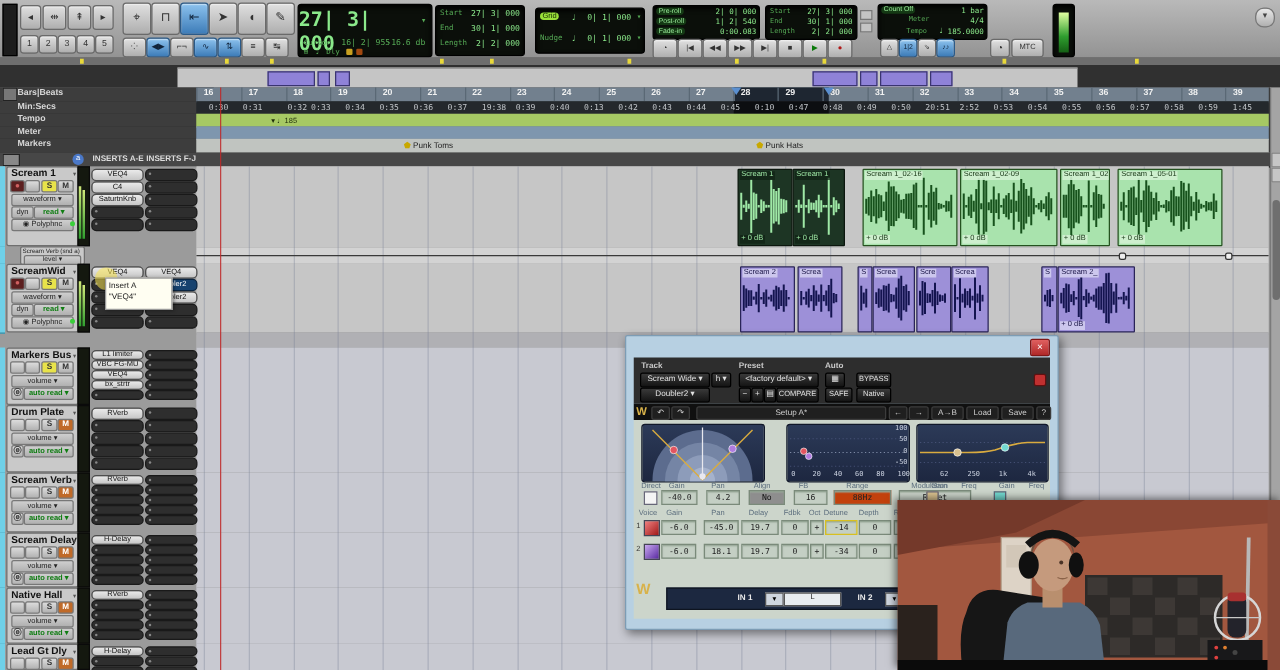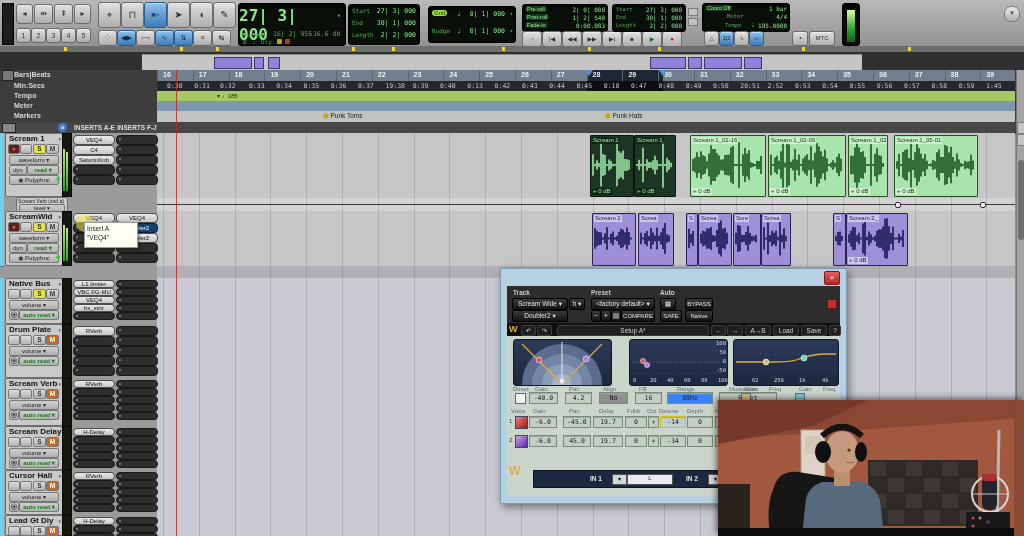--- a/index.html
+++ b/index.html
@@ -262,21 +262,21 @@
       <span style="position: absolute; left: 787.6px; top: 0px; width: 1px; height: 11px; background: rgb(90, 104, 117);"></span>
       <span class="barnum" style="left: 829.4px;">39</span>
       <span style="position: absolute; left: 823.4px; top: 0px; width: 1px; height: 11px; background: rgb(90, 104, 117);"></span>
       <div style="position: absolute; left: 428px; top: 0px; width: 0px; height: 0px; border-left: 4px solid transparent; border-right: 4px solid transparent; border-top: 6px solid rgb(90, 143, 208);"></div>
       <div style="position: absolute; left: 502px; top: 0px; width: 0px; height: 0px; border-left: 4px solid transparent; border-right: 4px solid transparent; border-top: 6px solid rgb(90, 143, 208);"></div>
     </div>
   <div class="abs" style="left:157px;top:11px;width:858px;height:10px;background:#24282c;" id="secsrow">
     <div class="abs" style="left:430px;top:0;width:76px;height:10px;background:#0c0e11;"></div>
   <span class="secnum" style="left: 10px;">0:30</span>
       <span class="secnum" style="left: 37.3px;">0:31</span>
-      <span class="secnum" style="left: 63px;">0:32</span>
+      <span class="secnum" style="left: 73px;">0:32</span>
       <span class="secnum" style="left: 91.9px;">0:33</span>
       <span class="secnum" style="left: 119.2px;">0:34</span>
       <span class="secnum" style="left: 146.5px;">0:35</span>
       <span class="secnum" style="left: 173.8px;">0:36</span>
       <span class="secnum" style="left: 201.1px;">0:37</span>
       <span class="secnum" style="left: 228.4px;">19:38</span>
       <span class="secnum" style="left: 255.7px;">0:39</span>
       <span class="secnum" style="left: 283px;">0:40</span>
       <span class="secnum" style="left: 310.3px;">0:13</span>
       <span class="secnum" style="left: 337.6px;">0:42</span>
@@ -480,21 +480,21 @@
       <span class="dot"></span>
     </div>
     <div class="ins empty" style="position: absolute; left: 73px; top: 253px; width: 40px; height: 8px; line-height: 8px;">
       <span class="dot"></span>
     </div>
     <div class="ins empty" style="position: absolute; left: 116px; top: 253px; width: 40px; height: 8px; line-height: 8px;">
       <span class="dot"></span>
     </div>
     <div style="position: absolute; left: 0px; top: 278px; width: 4px; height: 46px; background: rgb(111, 208, 232); border-bottom: 1px solid rgb(58, 138, 160);"></div>
     <div class="tblock" style="position: absolute; left: 5px; top: 278px; width: 56px; height: 44px;">
-      <div class="tname" style="left: 0px; top: 0px; width: 52px; position: absolute;">Native Bus</div>
+      <div class="tname" style="left: 0px; top: 0px; width: 52px; position: absolute;">Markers Bus</div>
       <div style="right: 1px; top: 2px; font-size: 5px; color: rgb(85, 85, 85); position: absolute;">▾</div>
       <div class="mini" style="position: absolute; left: 2px; top: 10px; width: 10px; height: 8px; line-height: 8px;"></div>
       <div class="mini" style="position: absolute; left: 14px; top: 10px; width: 10px; height: 8px; line-height: 8px;"></div>
       <div class="mini" style="position: absolute; left: 27px; top: 10px; width: 11px; height: 8px; line-height: 8px; background: rgb(232, 227, 74);">S</div>
       <div class="mini" style="position: absolute; left: 40px; top: 10px; width: 11px; height: 8px; line-height: 8px;">M</div>
       <div class="combo" style="position: absolute; left: 3px; top: 21px; width: 48px; height: 8px; line-height: 8px;">volume  ▾</div>
       <div class="mini" style="position: absolute; left: 3px; top: 31px; width: 8px; height: 8px; line-height: 8px;">ⓔ</div>
       <div class="combo grn" style="position: absolute; left: 13px; top: 31px; width: 38px; height: 8px; line-height: 8px;">auto read ▾</div>
     </div>
     <div style="position: absolute; left: 62px; top: 278px; width: 8px; height: 44px; background: rgb(20, 24, 15); border: 1px solid rgb(10, 10, 10);"></div>
@@ -638,21 +638,21 @@
       <span class="dot"></span>
     </div>
     <div class="ins empty" style="position: absolute; left: 73px; top: 460px; width: 40px; height: 6px; line-height: 6px;">
       <span class="dot"></span>
     </div>
     <div class="ins empty" style="position: absolute; left: 116px; top: 460px; width: 40px; height: 6px; line-height: 6px;">
       <span class="dot"></span>
     </div>
     <div style="position: absolute; left: 0px; top: 470px; width: 4px; height: 45px; background: rgb(111, 208, 232); border-bottom: 1px solid rgb(58, 138, 160);"></div>
     <div class="tblock" style="position: absolute; left: 5px; top: 470px; width: 56px; height: 43px;">
-      <div class="tname" style="left: 0px; top: 0px; width: 52px; position: absolute;">Cursor Hall</div>
+      <div class="tname" style="left: 0px; top: 0px; width: 52px; position: absolute;">Native Hall</div>
       <div style="right: 1px; top: 2px; font-size: 5px; color: rgb(85, 85, 85); position: absolute;">▾</div>
       <div class="mini" style="position: absolute; left: 2px; top: 10px; width: 10px; height: 8px; line-height: 8px;"></div>
       <div class="mini" style="position: absolute; left: 14px; top: 10px; width: 10px; height: 8px; line-height: 8px;"></div>
       <div class="mini" style="position: absolute; left: 27px; top: 10px; width: 11px; height: 8px; line-height: 8px;">S</div>
       <div class="mini" style="position: absolute; left: 40px; top: 10px; width: 11px; height: 8px; line-height: 8px; background: rgb(192, 106, 40); color: rgb(255, 255, 255);">M</div>
       <div class="combo" style="position: absolute; left: 3px; top: 21px; width: 48px; height: 8px; line-height: 8px;">volume  ▾</div>
       <div class="mini" style="position: absolute; left: 3px; top: 31px; width: 8px; height: 8px; line-height: 8px;">ⓔ</div>
       <div class="combo grn" style="position: absolute; left: 13px; top: 31px; width: 38px; height: 8px; line-height: 8px;">auto read ▾</div>
     </div>
     <div style="position: absolute; left: 62px; top: 470px; width: 8px; height: 43px; background: rgb(20, 24, 15); border: 1px solid rgb(10, 10, 10);"></div>
@@ -789,21 +789,21 @@
         <span class="flab" style="left: 96px; top: 50px;">Align</span>
         <span class="flab" style="left: 132px; top: 50px;">FB</span>
         <span class="flab" style="left: 170px; top: 50px;">Range</span>
         <span class="flab" style="left: 222px; top: 50px;">Modulation</span>
       </div>
     <div class="abs" style="left:8px;top:57px;width:9px;height:9px;background:#f4f4f4;border:1px solid #667;"></div>
     <span class="fld" style="left:22px;top:56px;width:27px;height:10px;line-height:10px;">-40.0</span>
     <span class="fld" style="left:58px;top:56px;width:25px;height:10px;line-height:10px;">4.2</span>
     <span class="fld" style="left:92px;top:56px;width:27px;height:10px;line-height:10px;background:#8e8e8e;color:#111;">No</span>
     <span class="fld" style="left:128px;top:56px;width:25px;height:10px;line-height:10px;">16</span>
-    <span class="fld" style="left:160px;top:56px;width:44px;height:10px;line-height:10px;background:#3b82f6;">88Hz</span>
+    <span class="fld" style="left:160px;top:56px;width:44px;height:10px;line-height:10px;background:#c2410c;">88Hz</span>
     <span class="fld" style="left:212px;top:56px;width:56px;height:10px;line-height:10px;background:#ccd5cb;">Reset</span>
     <div id="eqchips">
         <span class="flab" style="left: 238px; top: 50px;">Gain</span>
         <span class="flab" style="left: 262px; top: 50px;">Freq</span>
         <span class="flab" style="left: 292px; top: 50px;">Gain</span>
         <span class="flab" style="left: 316px; top: 50px;">Freq</span>
         <span style="position: absolute; left: 234px; top: 57px; width: 8px; height: 8px; background: rgb(216, 192, 142); border: 1px solid rgb(102, 102, 119);"></span>
         <span style="position: absolute; left: 288px; top: 57px; width: 8px; height: 8px; background: rgb(114, 216, 207); border: 1px solid rgb(102, 102, 119);"></span>
       </div>
 
@@ -825,21 +825,21 @@
         <span class="fld" style="left: 56px; top: 80px; width: 26px; height: 10px; line-height: 10px;">-45.0</span>
         <span class="fld" style="left: 86px; top: 80px; width: 28px; height: 10px; line-height: 10px;">19.7</span>
         <span class="fld" style="left: 118px; top: 80px; width: 20px; height: 10px; line-height: 10px;">0</span>
         <span class="fld" style="left: 141px; top: 80px; width: 9px; height: 10px; line-height: 10px;">+</span>
         <span class="fld" style="left: 153px; top: 80px; width: 24px; height: 10px; line-height: 10px; border: 1px solid rgb(216, 192, 32);">-14</span>
         <span class="fld" style="left: 180px; top: 80px; width: 24px; height: 10px; line-height: 10px;">0</span>
         <span class="fld" style="left: 208px; top: 80px; width: 24px; height: 10px; line-height: 10px;">1.0</span>
         <span class="flab" style="left: 2px; top: 101px; color: rgb(51, 51, 51);">2</span>
         <span style="position: absolute; left: 8px; top: 99px; width: 11px; height: 11px; border: 1px solid rgb(68, 68, 85); background: linear-gradient(135deg, rgb(200, 168, 240), rgb(88, 40, 160));"></span>
         <span class="fld" style="left: 22px; top: 99px; width: 26px; height: 10px; line-height: 10px;">-6.0</span>
-        <span class="fld" style="left: 56px; top: 99px; width: 26px; height: 10px; line-height: 10px;">45.0</span>
+        <span class="fld" style="left: 56px; top: 99px; width: 26px; height: 10px; line-height: 10px;">18.1</span>
         <span class="fld" style="left: 86px; top: 99px; width: 28px; height: 10px; line-height: 10px;">19.7</span>
         <span class="fld" style="left: 118px; top: 99px; width: 20px; height: 10px; line-height: 10px;">0</span>
         <span class="fld" style="left: 141px; top: 99px; width: 9px; height: 10px; line-height: 10px;">+</span>
         <span class="fld" style="left: 153px; top: 99px; width: 24px; height: 10px; line-height: 10px;">-34</span>
         <span class="fld" style="left: 180px; top: 99px; width: 24px; height: 10px; line-height: 10px;">0</span>
         <span class="fld" style="left: 208px; top: 99px; width: 24px; height: 10px; line-height: 10px;">1.0</span>
       </div>
 
     <span class="abs" style="left:2px;top:128px;color:#d8b24a;font-weight:bold;font-size:12px;">W</span>
     <div class="abs" style="left:26px;top:134px;width:304px;height:16px;background:#1c2840;border:1px solid #0e1420;">

